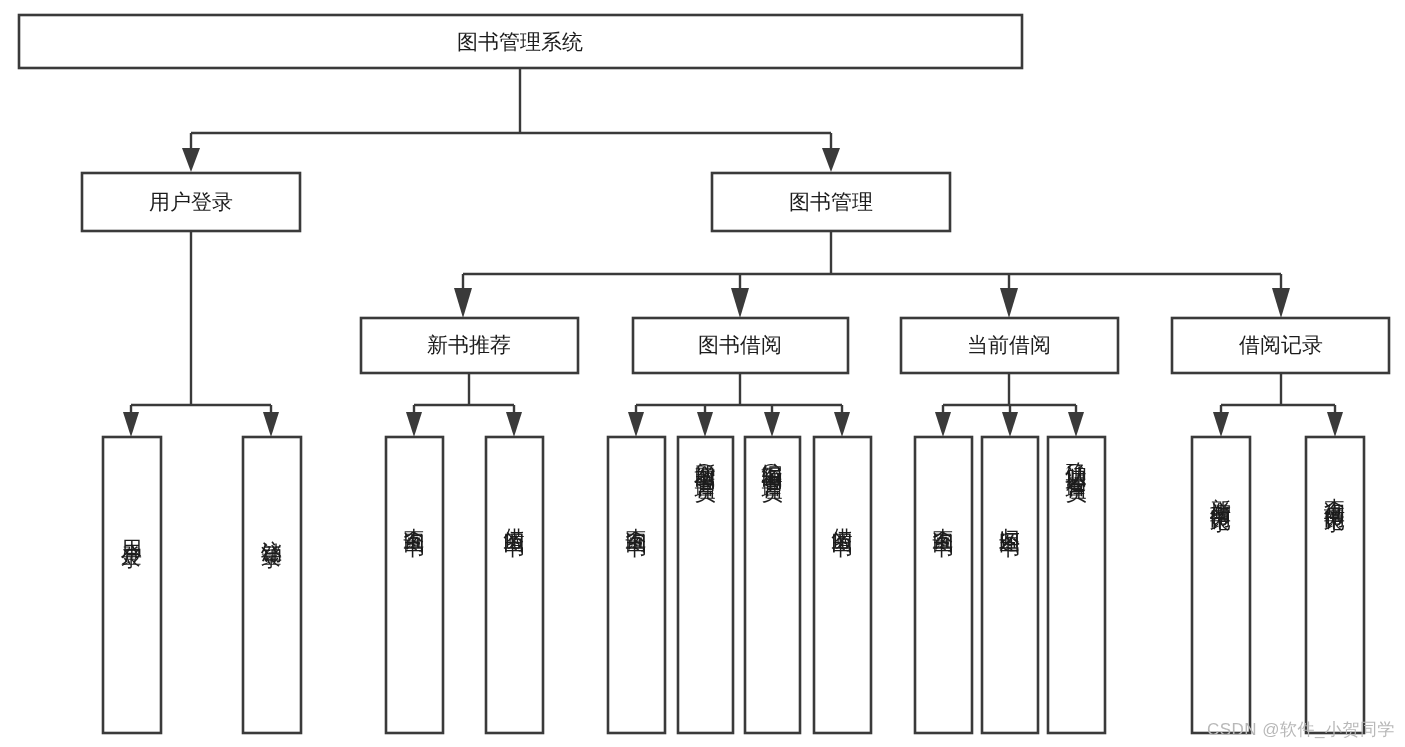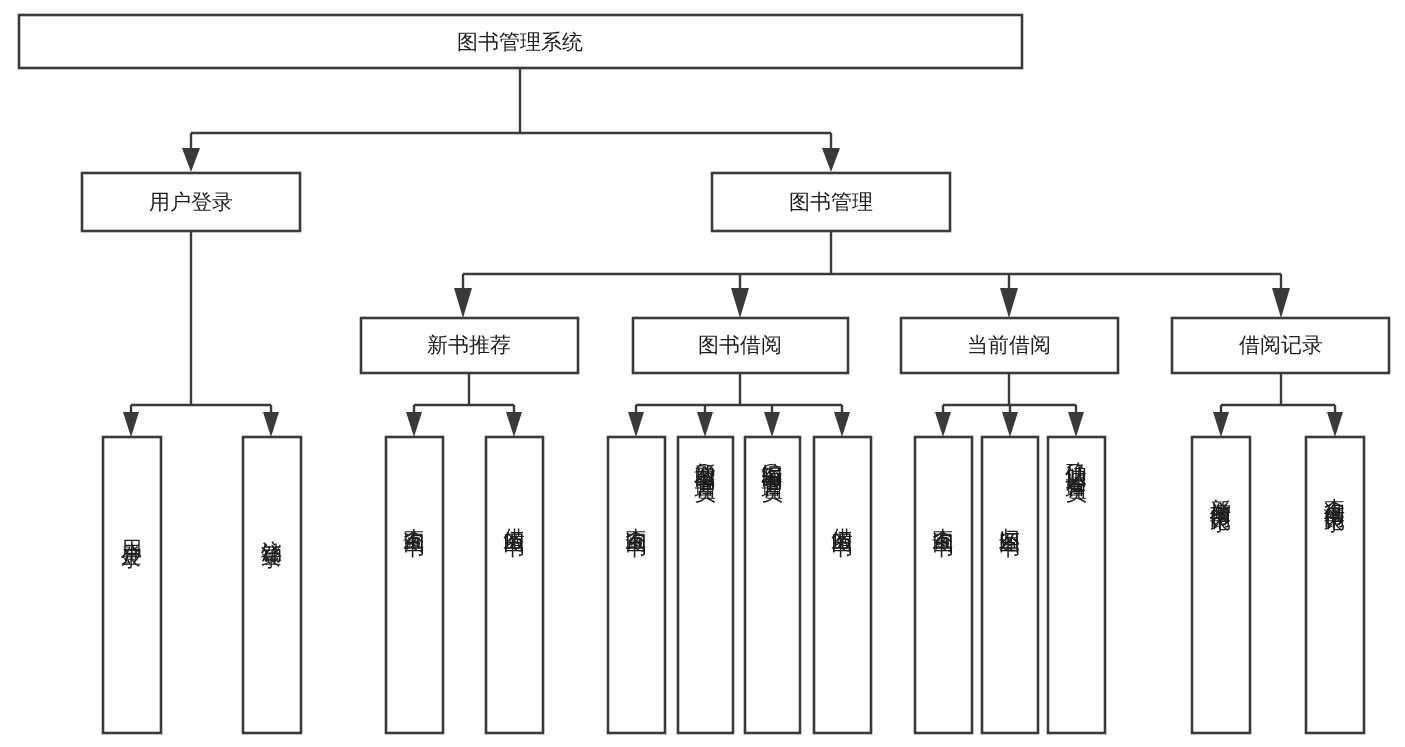--- a/index.html
+++ b/index.html
@@ -238,14 +238,15 @@
     <span class="leaf-label" style="margin-top:8px;">确认归还（管理员）</span>
   </div>
 
   <div class="leaf-label-wrap" style="left:1192px; top:437px; width:58px; height:296px;">
     <span class="leaf-label" style="margin-top:44px;">新增借阅记录</span>
   </div>
   <div class="leaf-label-wrap" style="left:1306px; top:437px; width:58px; height:296px;">
     <span class="leaf-label" style="margin-top:44px;">查询借阅记录</span>
   </div>
 
+  <div class="watermark">CSDN @软件_小贺同学</div>
 
 </div>
 
 </body></html>

